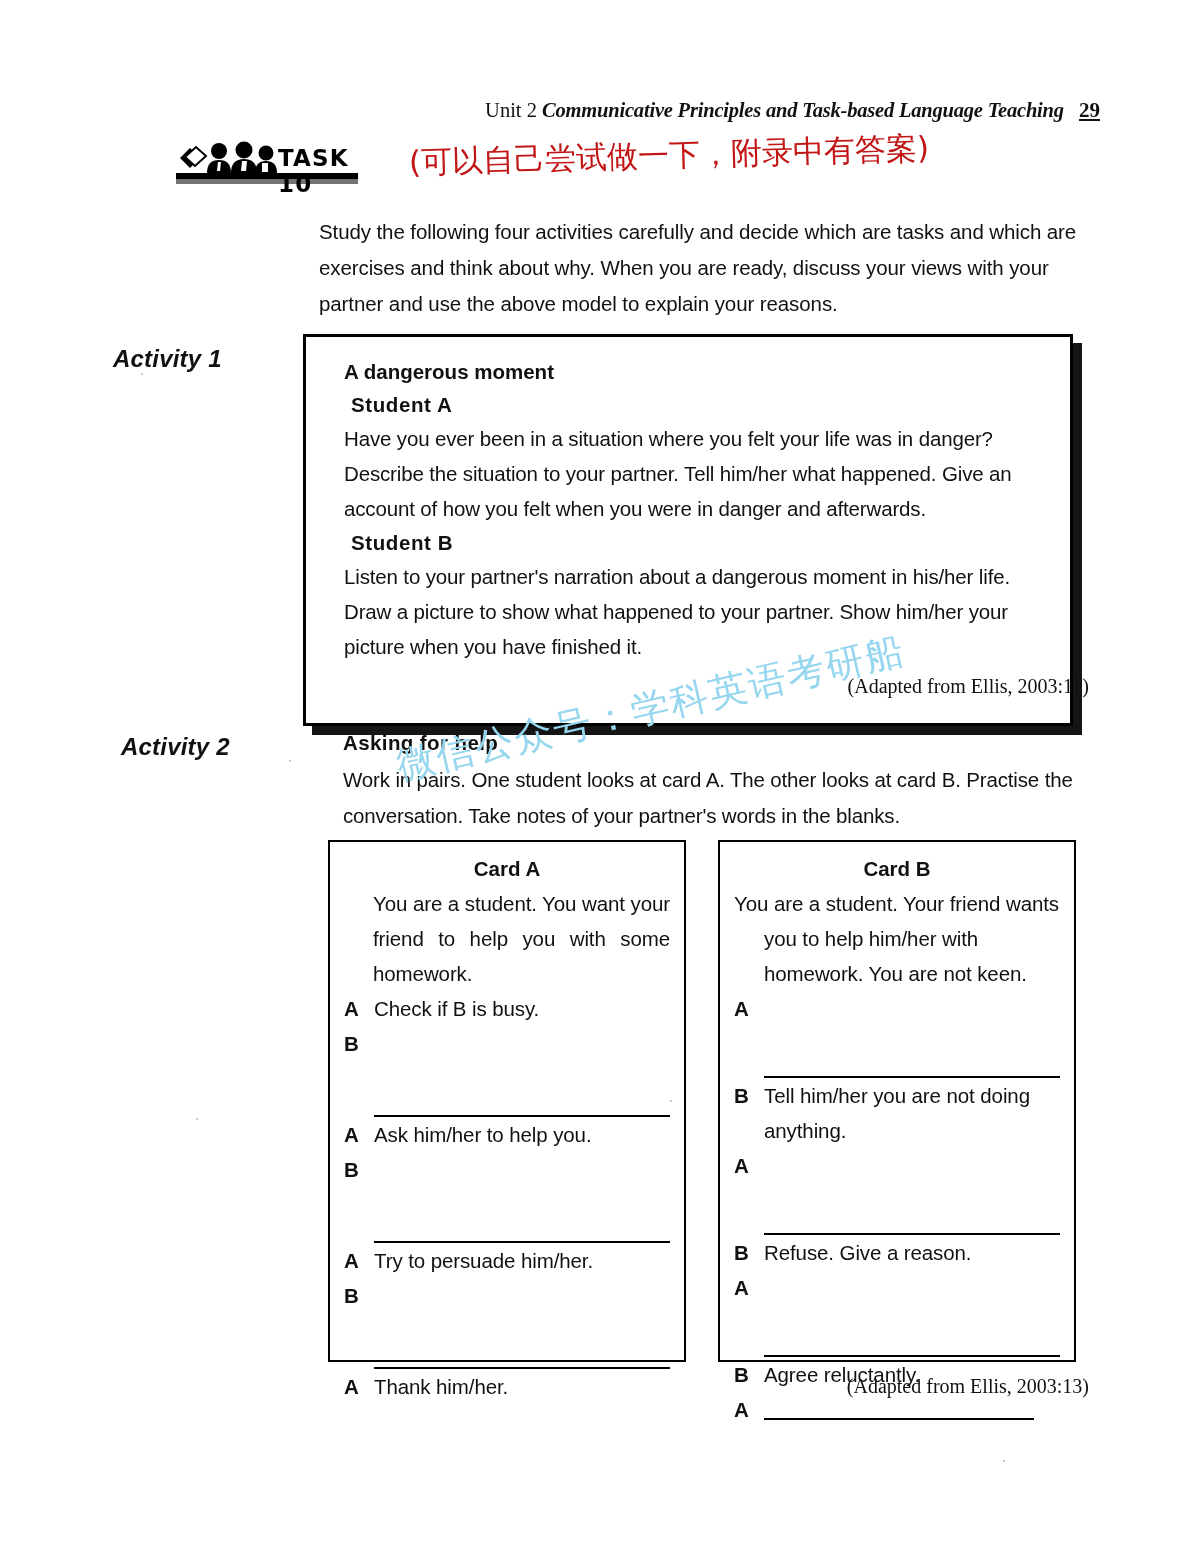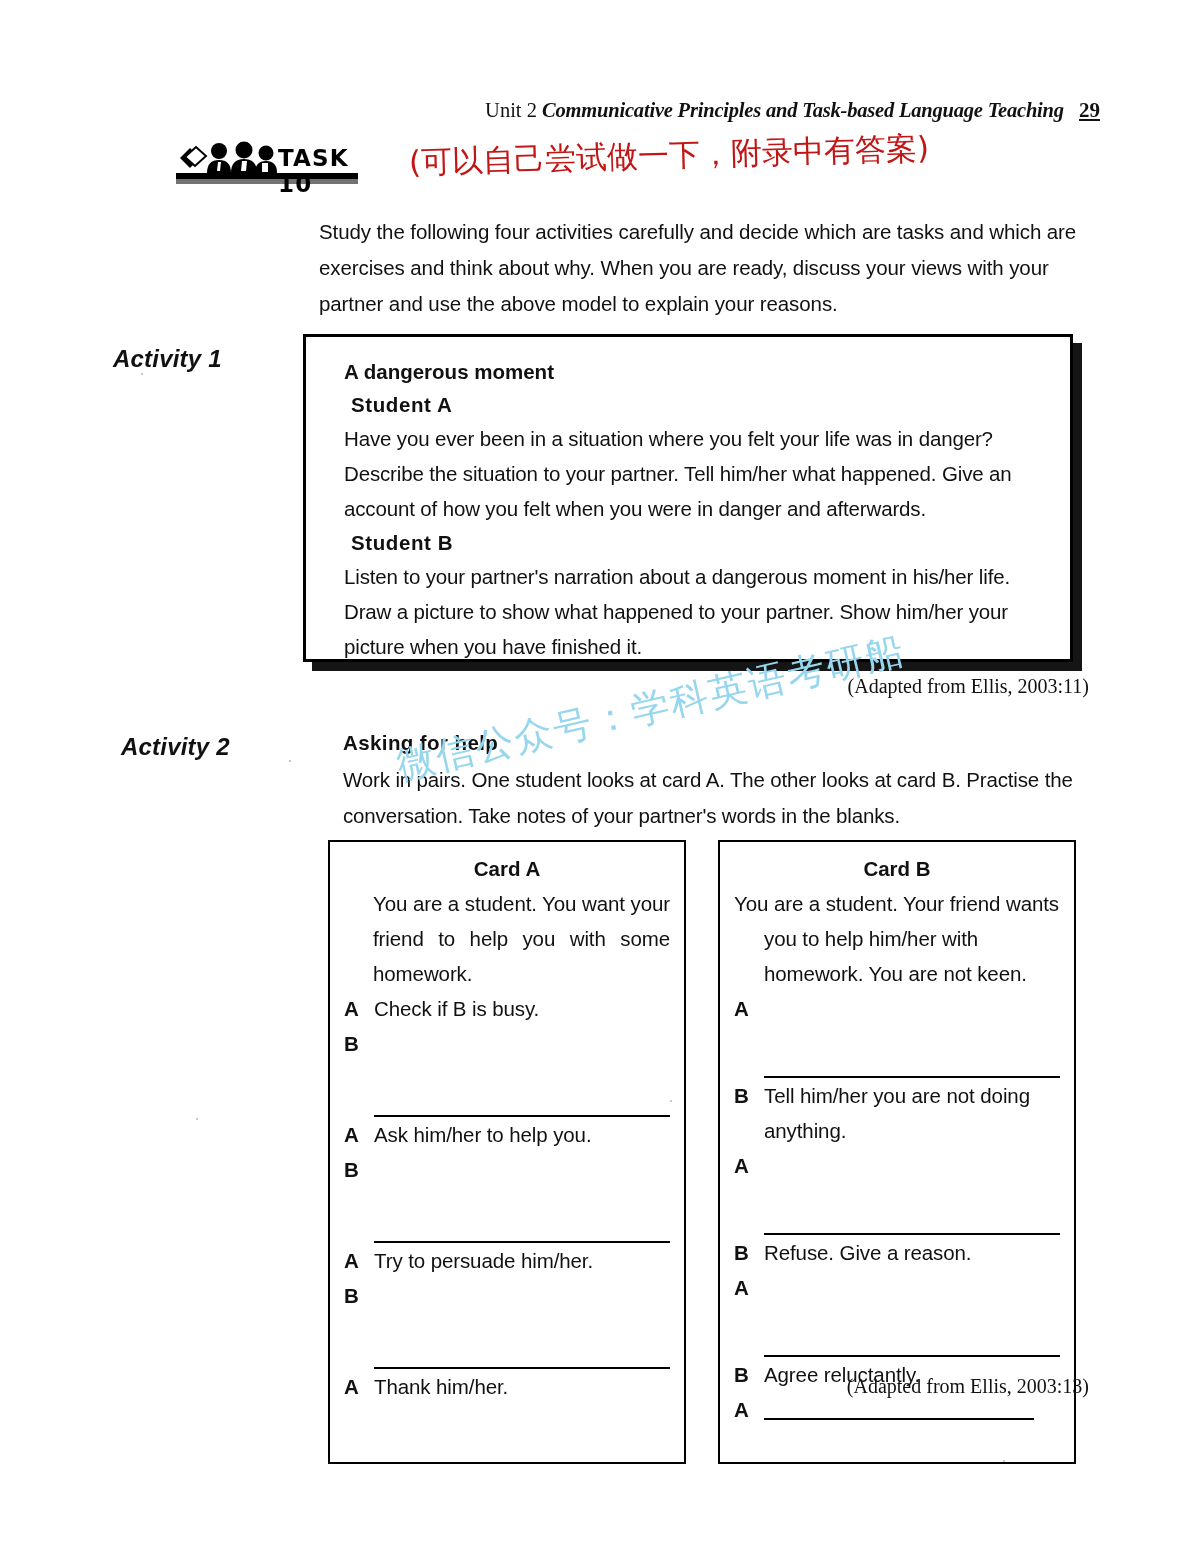--- a/index.html
+++ b/index.html
@@ -99,21 +99,21 @@
   }
   #act1-label { top: 345px; left: 113px; }
   #act2-label { top: 733px; left: 121px; }
 
   
   .act1-box {
     position: absolute;
     top: 334px;
     left: 303px;
     width: 770px;
-    height: 328px;
+    height: 392px;
     border: 3px solid #000;
     background: #fff;
     box-shadow: 9px 9px 0 0 #151515;
     box-sizing: border-box;
     padding: 18px 22px 0 38px;
   }
   .act1-box .ttl {
     font-weight: bold;
     font-size: 20.5px;
     line-height: 33px;
@@ -173,21 +173,21 @@
     transform-origin: left top;
     letter-spacing: 2px;
     pointer-events: none;
   }
 
   
   .card {
     position: absolute;
     top: 840px;
     width: 358px;
-    height: 624px;
+    height: 522px;
     border: 2.5px solid #000;
     background: #fff;
     box-sizing: border-box;
     padding: 12px 14px 0 14px;
   }
   #card-a { left: 328px; }
   #card-b { left: 718px; }
 
   .card-title {
     text-align: center;

